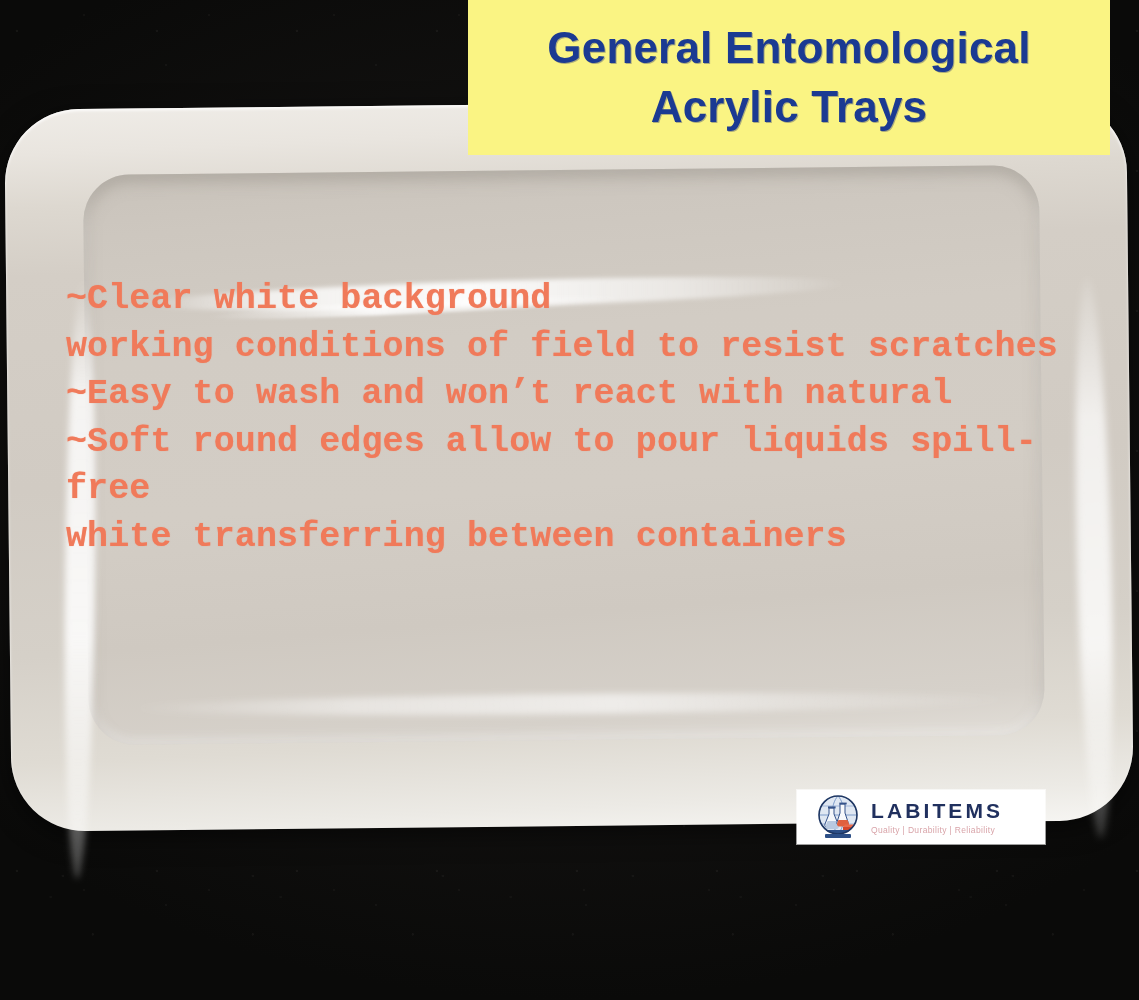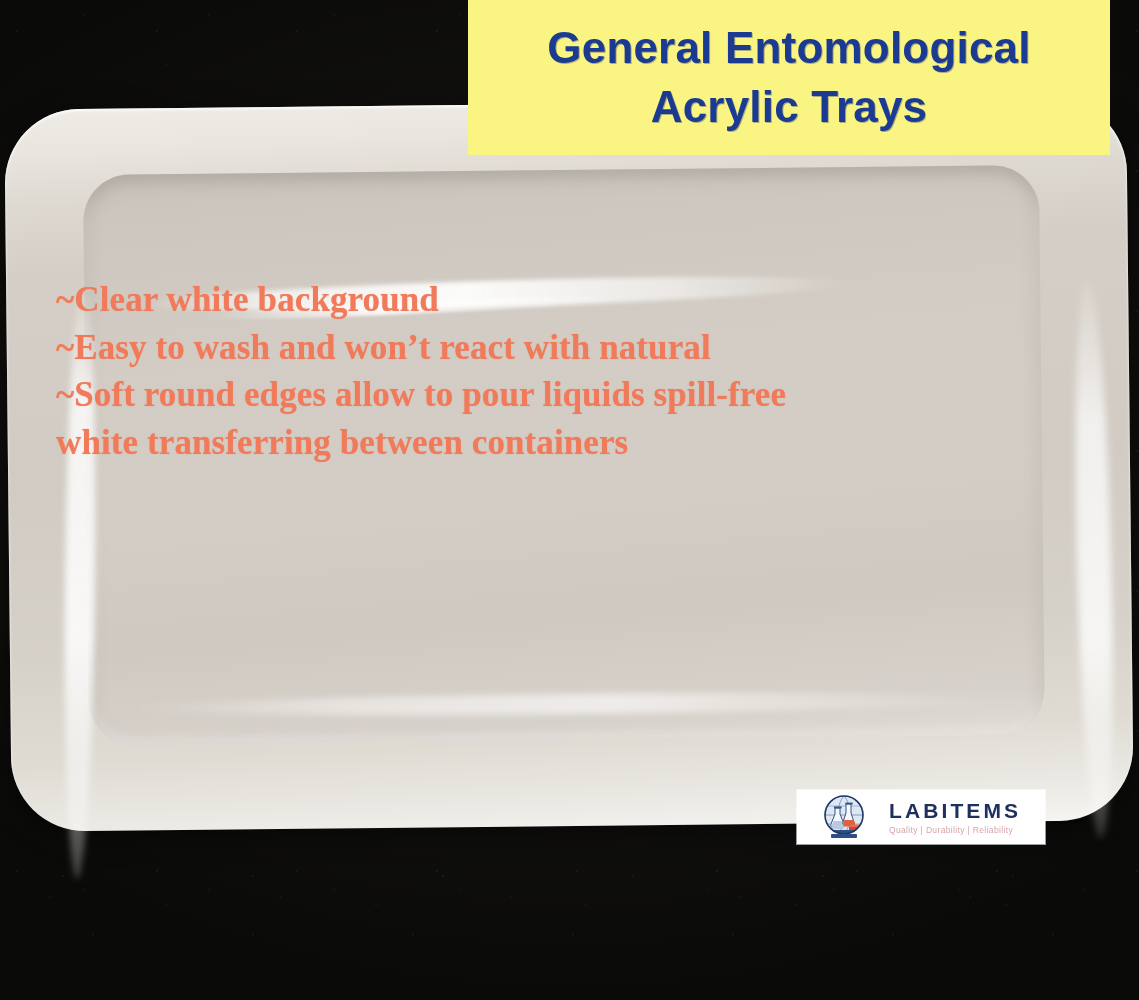--- a/index.html
+++ b/index.html
@@ -192,48 +192,47 @@
     font-size: 44px;
     line-height: 1.32;
     letter-spacing: .2px;
     text-shadow: 1px 1px 0 rgba(30,40,110,.35);
     padding: 0 14px;
   }
 
   
   .features {
     position: absolute;
-    left: 56px;
+    left: 66px;
     top: 276px;
     width: 1000px;
     z-index: 5;
     color: #f07a5a;
-    font-family: Liberation Serif, serif;
+    font-family: Liberation Mono, monospace;
     font-weight: bold;
     font-size: 35px;
     line-height: 47.5px;
     letter-spacing: .1px;
     text-shadow: 0 0 1px rgba(240,122,90,.55);
   }
   .features p { margin: 0; }
 
   
   .logo-box {
     position: absolute;
     left: 797px;
     top: 790px;
     width: 248px;
     height: 54px;
     background: #ffffff;
     display: flex;
     align-items: center;
-    padding-left: 22px;
+    padding-left: 16px;
     z-index: 7;
     box-shadow: 0 0 0 1px rgba(255,255,255,.6);
-    gap: 12px;
   }
   .logo-emblem {
     position: relative;
     width: 52px;
     height: 46px;
     flex: 0 0 52px;
   }
   .logo-wordmark {
     display: flex;
     flex-direction: column;
@@ -276,20 +275,21 @@
 
   <div class="title-banner">
     <div class="title-text">
       <span>General Entomological</span><br>
       <span>Acrylic Trays</span>
     </div>
   </div>
 
   <div class="features">
     <p>~Clear white background</p>
+    <p>working conditions of field to resist scratches</p>
     <p>~Easy to wash and won’t react with natural</p>
     <p>~Soft round edges allow to pour liquids spill-free</p>
     <p>white transferring between containers</p>
   </div>
 
   <div class="logo-box">
     <div class="logo-emblem">
       <svg width="52" height="46" viewBox="0 0 52 46" xmlns="http://www.w3.org/2000/svg">
         <defs>
           <clipPath id="globeClip">

